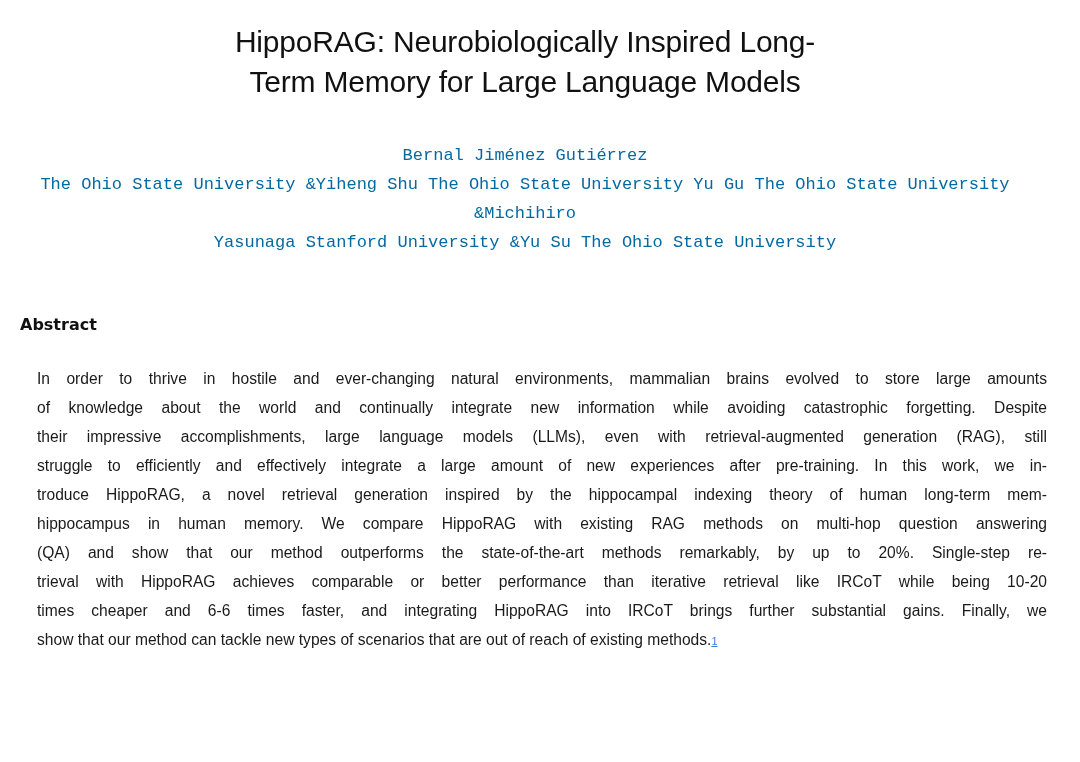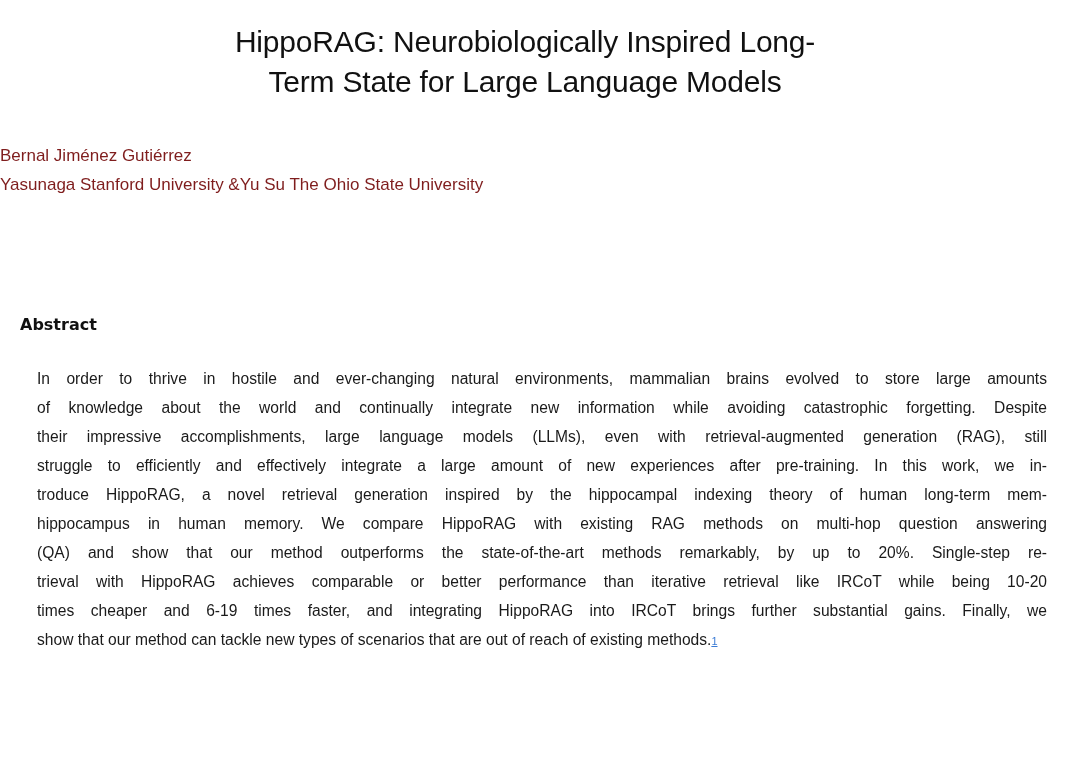--- a/index.html
+++ b/index.html
@@ -35,24 +35,25 @@
       color: #111111;
       margin: 0;
       letter-spacing: -0.2px;
     }
     .title .line { display: block; }
     .authors {
       position: absolute;
       left: 0;
       top: 141px;
       width: 1050px;
-      font-family: Liberation Sans, sans-serif;
+      text-align: center;
+      font-family: Liberation Mono, monospace;
       font-size: 17px;
       line-height: 29px;
-      color: #7f1d1d;
+      color: #0369a1;
     }
     .authors .line { display: block; }
     .abstract-heading {
       position: absolute;
       left: 20px;
       top: 309px;
       margin: 0;
       font-family: "DejaVu Sans", sans-serif;
       font-weight: bold;
       font-size: 16px;
@@ -86,36 +87,37 @@
       cursor: pointer;
     }
   </style>
 </head>
 <body>
 
 <div class="page">
 
   <h1 class="title">
     <span class="line">HippoRAG: Neurobiologically Inspired Long-</span>
-    <span class="line">Term State for Large Language Models</span>
+    <span class="line">Term Memory for Large Language Models</span>
   </h1>
 
   <div class="authors">
     <span class="line">Bernal Jiménez Gutiérrez</span>
+    <span class="line">The Ohio State University &amp;Yiheng Shu The Ohio State University Yu Gu The Ohio State University &amp;Michihiro</span>
     <span class="line">Yasunaga Stanford University &amp;Yu Su The Ohio State University</span>
   </div>
 
   <h2 class="abstract-heading">Abstract</h2>
 
   <div class="abstract-body">
     <span class="line">In order to thrive in hostile and ever-changing natural environments, mammalian brains evolved to store large amounts</span>
     <span class="line">of knowledge about the world and continually integrate new information while avoiding catastrophic forgetting. Despite</span>
     <span class="line">their impressive accomplishments, large language models (LLMs), even with retrieval-augmented generation (RAG), still</span>
     <span class="line">struggle to efficiently and effectively integrate a large amount of new experiences after pre-training. In this work, we in-</span>
     <span class="line">troduce HippoRAG, a novel retrieval generation inspired by the hippocampal indexing theory of human long-term mem-</span>
     <span class="line">hippocampus in human memory. We compare HippoRAG with existing RAG methods on multi-hop question answering</span>
     <span class="line">(QA) and show that our method outperforms the state-of-the-art methods remarkably, by up to 20%. Single-step re-</span>
     <span class="line">trieval with HippoRAG achieves comparable or better performance than iterative retrieval like IRCoT while being 10-20</span>
-    <span class="line">times cheaper and 6-19 times faster, and integrating HippoRAG into IRCoT brings further substantial gains. Finally, we</span>
+    <span class="line">times cheaper and 6-6 times faster, and integrating HippoRAG into IRCoT brings further substantial gains. Finally, we</span>
     <span class="line last"><span>show that our method can tackle new types of scenarios that are out of reach of existing methods.</span><a class="footnote-link">1</a></span>
   </div>
 
 </div>
 
 </body></html>

